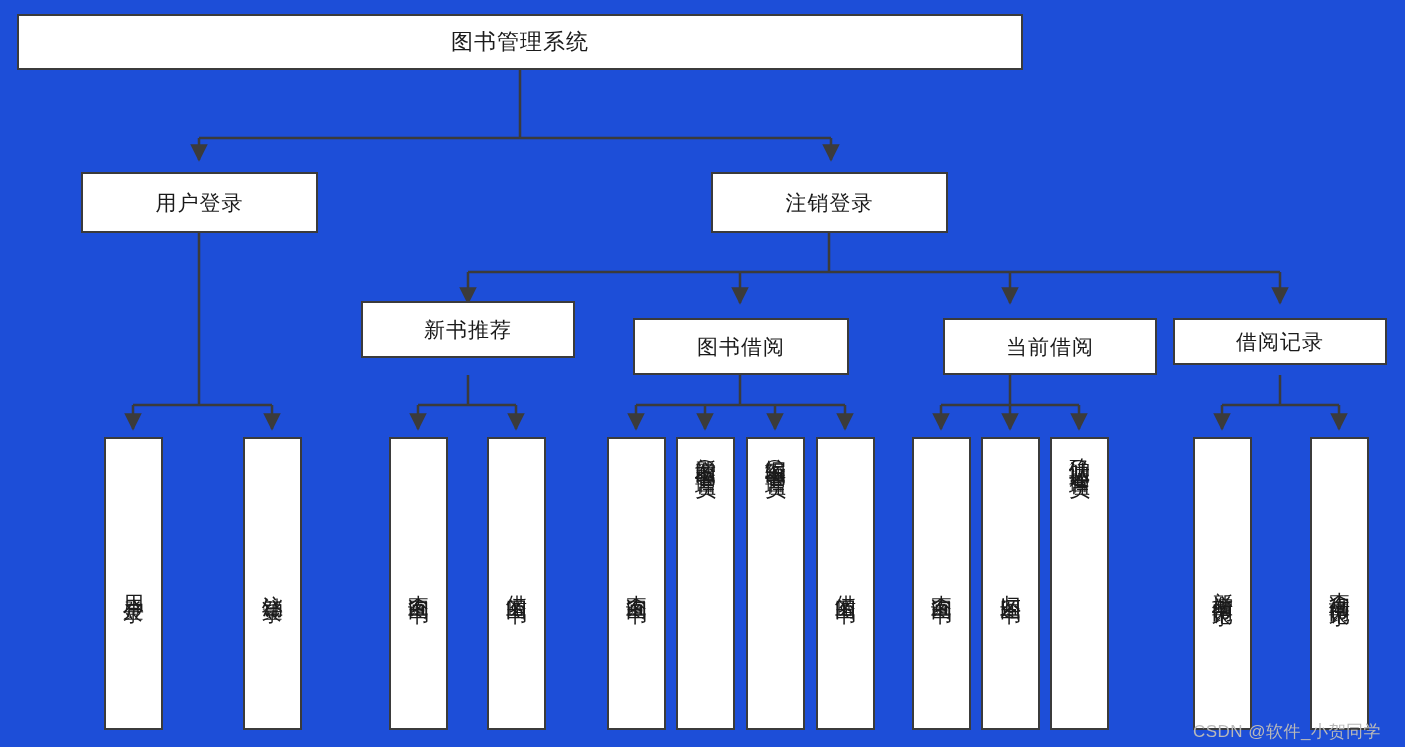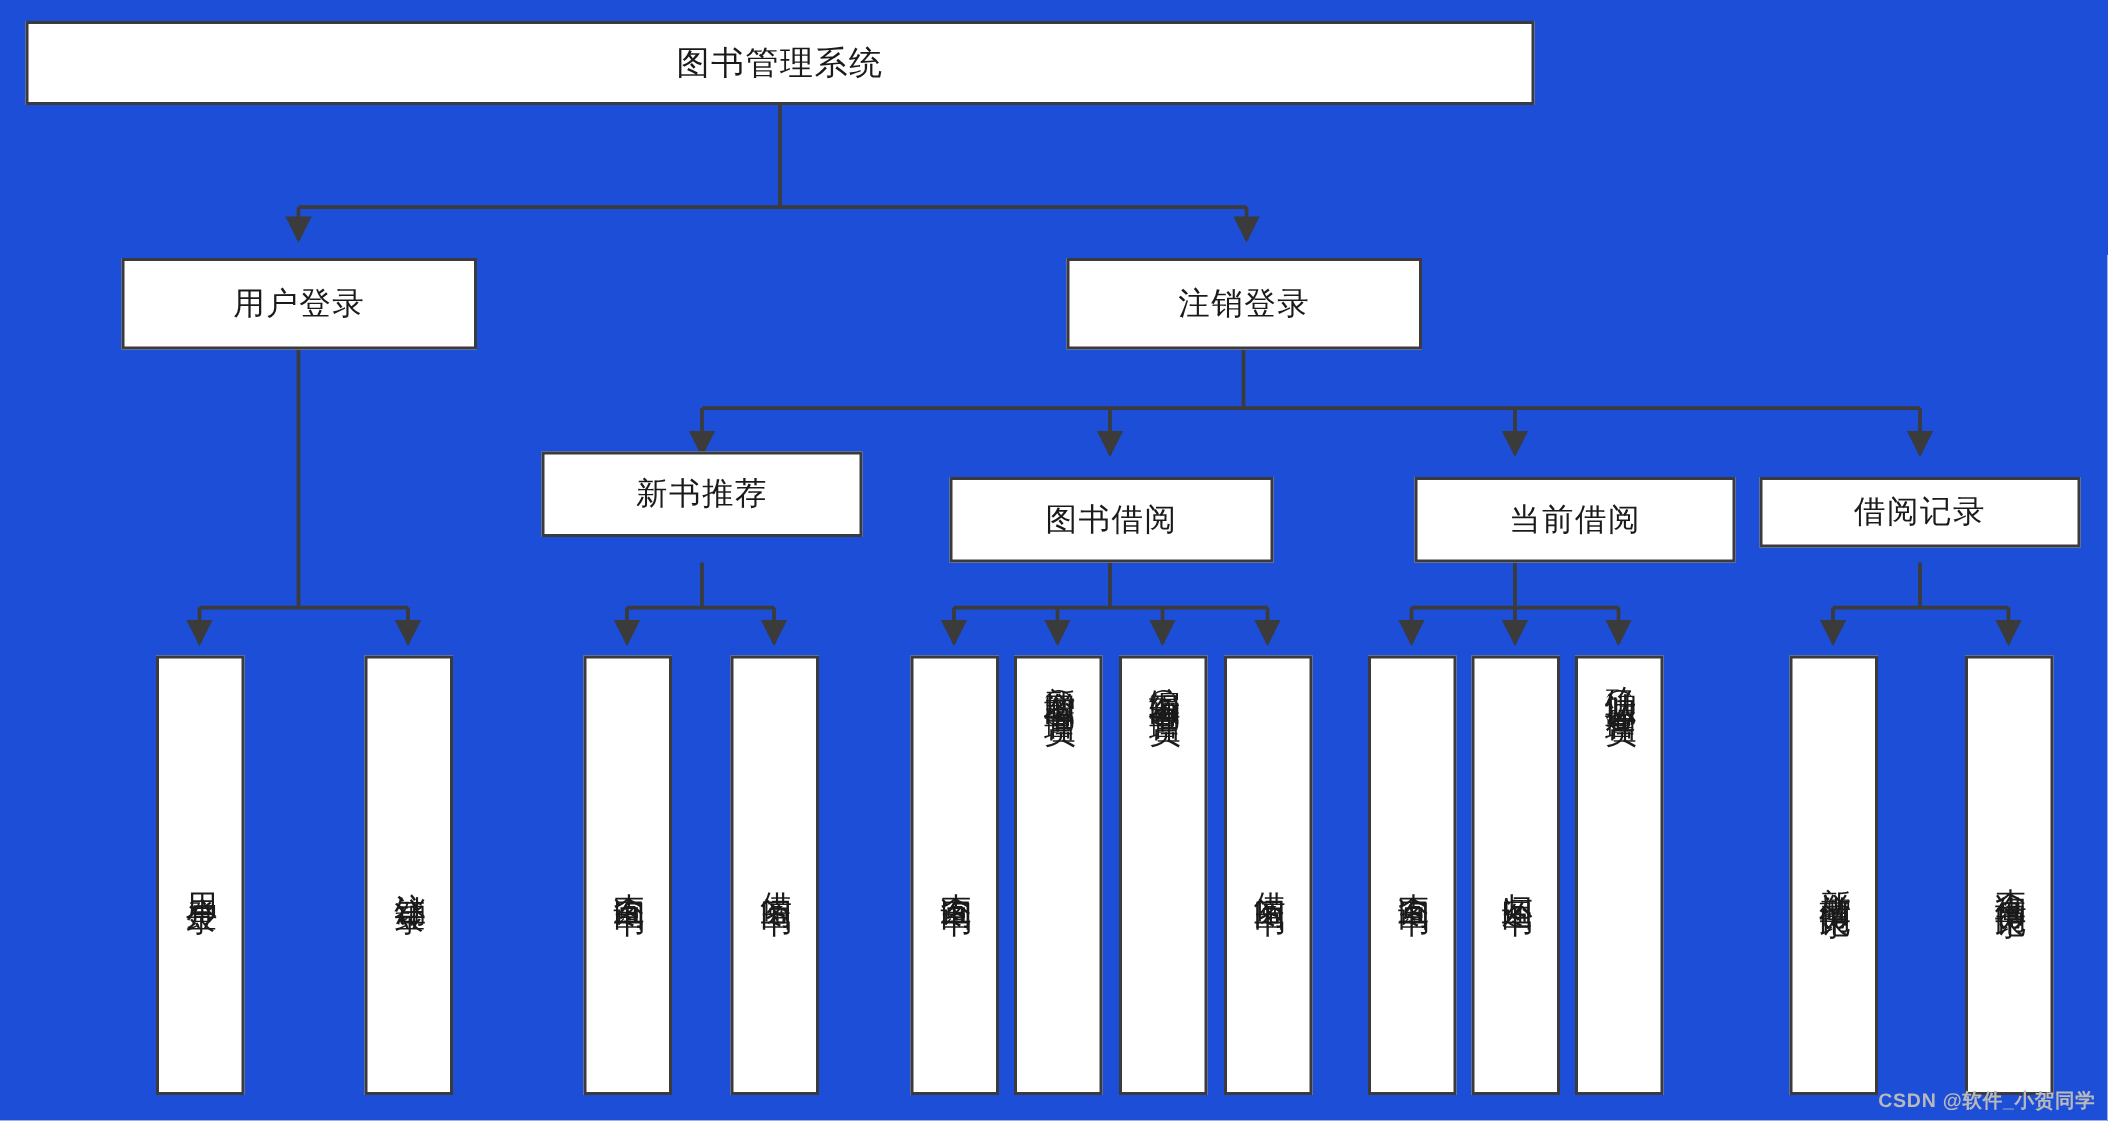--- a/index.html
+++ b/index.html
@@ -62,28 +62,27 @@
     display: flex;
     align-items: center;
     justify-content: center;
   }
   .vwrap.top {
     align-items: flex-start;
     padding-top: 2px;
   }
   #watermark {
     position: absolute;
-    right: 8px;
+    right: 24px;
     bottom: 4px;
-    font-size: 13px;
+    font-size: 17px;
     color: #b9b9b9;
     letter-spacing: 0.5px;
     white-space: nowrap;
     pointer-events: none;
-    font-weight: bold;
   }
 </style>
 </head>
 <body>
 
 <div id="diagram-root">
 
   <svg id="wires" viewBox="0 0 1405 747" xmlns="http://www.w3.org/2000/svg">
     <defs>
       <marker id="arrow" viewBox="0 0 10 10" refX="9" refY="5" markerWidth="7" markerHeight="7" orient="auto-start-reverse">

